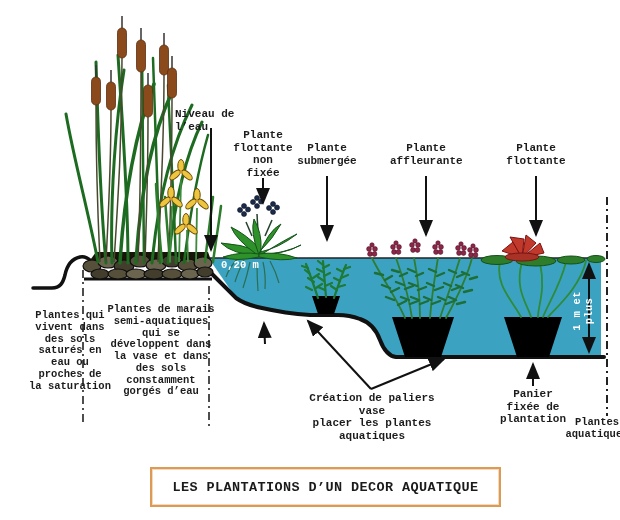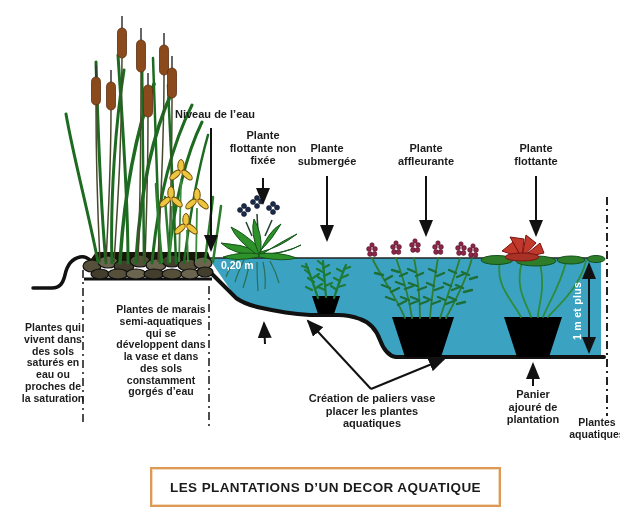--- a/index.html
+++ b/index.html
@@ -1,18 +1,18 @@
 <!DOCTYPE html>
 <html><head>
 <meta charset="utf-8">
 <style>
   html,body{margin:0;padding:0;background:#ffffff;}
   .stage{
     position:relative;width:620px;height:520px;background:#ffffff;overflow:hidden;
-    font-family:Liberation Sans, sans-serif;
+    font-family:Liberation Mono, monospace;
   }
   .stage svg{position:absolute;left:0;top:0;}
   .lbl{
     position:absolute;font-weight:bold;font-size:11px;line-height:1.15;
     color:#1c1c1c;white-space:pre-line;text-align:center;z-index:5;
   }
   .lbl.small{font-size:10.5px;line-height:1.12;padding-left:8px;}
   .lbl.white{color:#ffffff;}
   .lbl.left{text-align:left;}
   .rot{
@@ -270,41 +270,41 @@
   <div class="lbl" style="left:293px;top:142px;width:68px;">Plante
 submergée</div>
   <div class="lbl" style="left:390px;top:142px;width:72px;">Plante
 affleurante</div>
   <div class="lbl" style="left:503px;top:142px;width:66px;">Plante
 flottante</div>
 
   <div class="lbl white left small" style="left:213px;top:260px;width:44px;">0,20 m</div>
   <div class="lbl white rot" style="left:547px;top:304px;">1 m et plus</div>
 
-  <div class="lbl small" style="left:2px;top:310px;width:86px;margin-top:12px;">Plantes qui
+  <div class="lbl small" style="left:19px;top:310px;width:86px;">Plantes qui
 vivent dans
 des sols
 saturés en
 eau ou
 proches de
 la saturation</div>
   <div class="lbl small" style="left:99px;top:304px;width:108px;">Plantes de marais
 semi-aquatiques
 qui se
 développent dans
 la vase et dans
 des sols
 constamment
 gorgés d’eau</div>
 
   <div class="lbl" style="left:302px;top:392px;width:140px;">Création de paliers vase
 placer les plantes
 aquatiques</div>
   <div class="lbl" style="left:499px;top:388px;width:68px;">Panier
-ajouré de
+fixée de
 plantation</div>
   <div class="lbl small" style="left:556px;top:417px;width:66px;">Plantes
 aquatiques</div>
 
   <div class="titlebox">
     <span>LES PLANTATIONS D’UN DECOR AQUATIQUE</span>
   </div>
 </div>
 
 </body></html>

